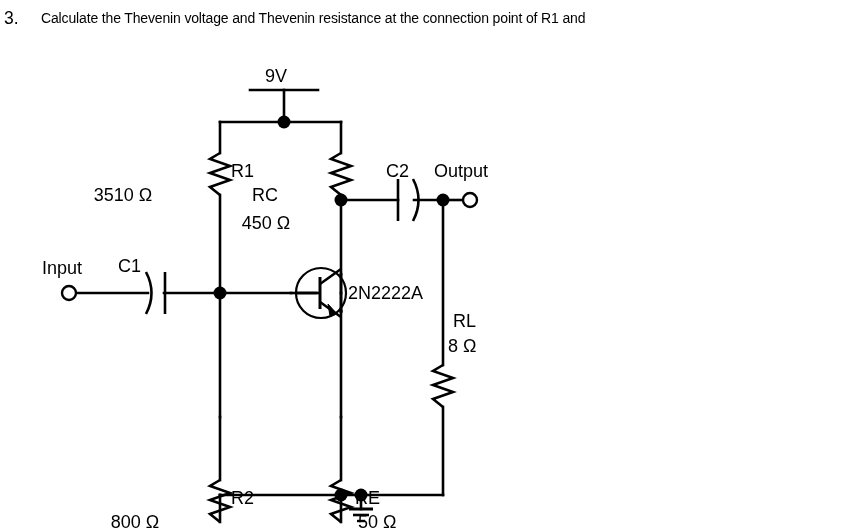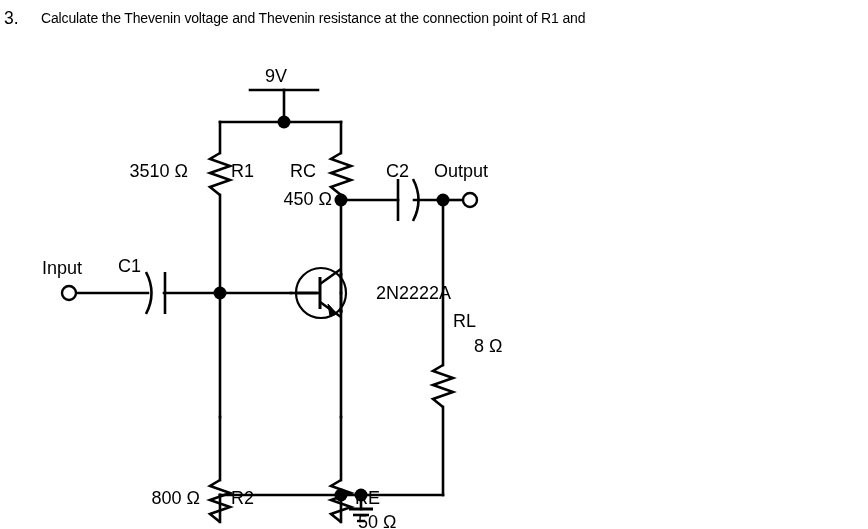--- a/index.html
+++ b/index.html
@@ -61,21 +61,21 @@
   
   .lbl {
     position: absolute;
     font-family: "Liberation Sans", sans-serif;
     font-weight: normal;
     font-size: 18px;
     line-height: 21px;
     color: #000;
     white-space: nowrap;
   }
-  .lbl.right { text-align: right; }
+  .lbl.right { text-align: center; margin-top: 24px; }
 </style>
 </head>
 <body>
 
 <div id="question">
   <div class="q-number">3.</div>
   <div class="q-line q-line-1">Calculate the Thevenin voltage and Thevenin resistance at the connection point of R1 and</div>
 </div>
 
 <div id="schematic">
@@ -191,23 +191,23 @@
 
   <div class="lbl right" style="left:214px; top:99px; width:102px;">RC</div>
   <div class="lbl right" style="left:200px; top:127px; width:132px;">450 Ω</div>
 
   <div class="lbl" style="left:386px; top:99px;">C2</div>
   <div class="lbl" style="left:434px; top:99px;">Output</div>
 
   <div class="lbl" style="left:42px; top:196px;">Input</div>
   <div class="lbl" style="left:118px; top:194px;">C1</div>
 
-  <div class="lbl" style="left:348px; top:221px;padding-left:28px;">2N2222A</div>
+  <div class="lbl" style="left:348px; top:221px;">2N2222A</div>
 
   <div class="lbl" style="left:453px; top:249px;">RL</div>
-  <div class="lbl" style="left:474px; top:274px;">8 Ω</div>
+  <div class="lbl" style="left:448px; top:274px;">8 Ω</div>
 
   <div class="lbl right" style="left:70px; top:426px; width:130px;">800 Ω</div>
   <div class="lbl" style="left:231px; top:426px;">R2</div>
 
   <div class="lbl" style="left:355px; top:426px;">RE</div>
   <div class="lbl" style="left:358px; top:450px;">50 Ω</div>
 </div>
 
 </body></html>

